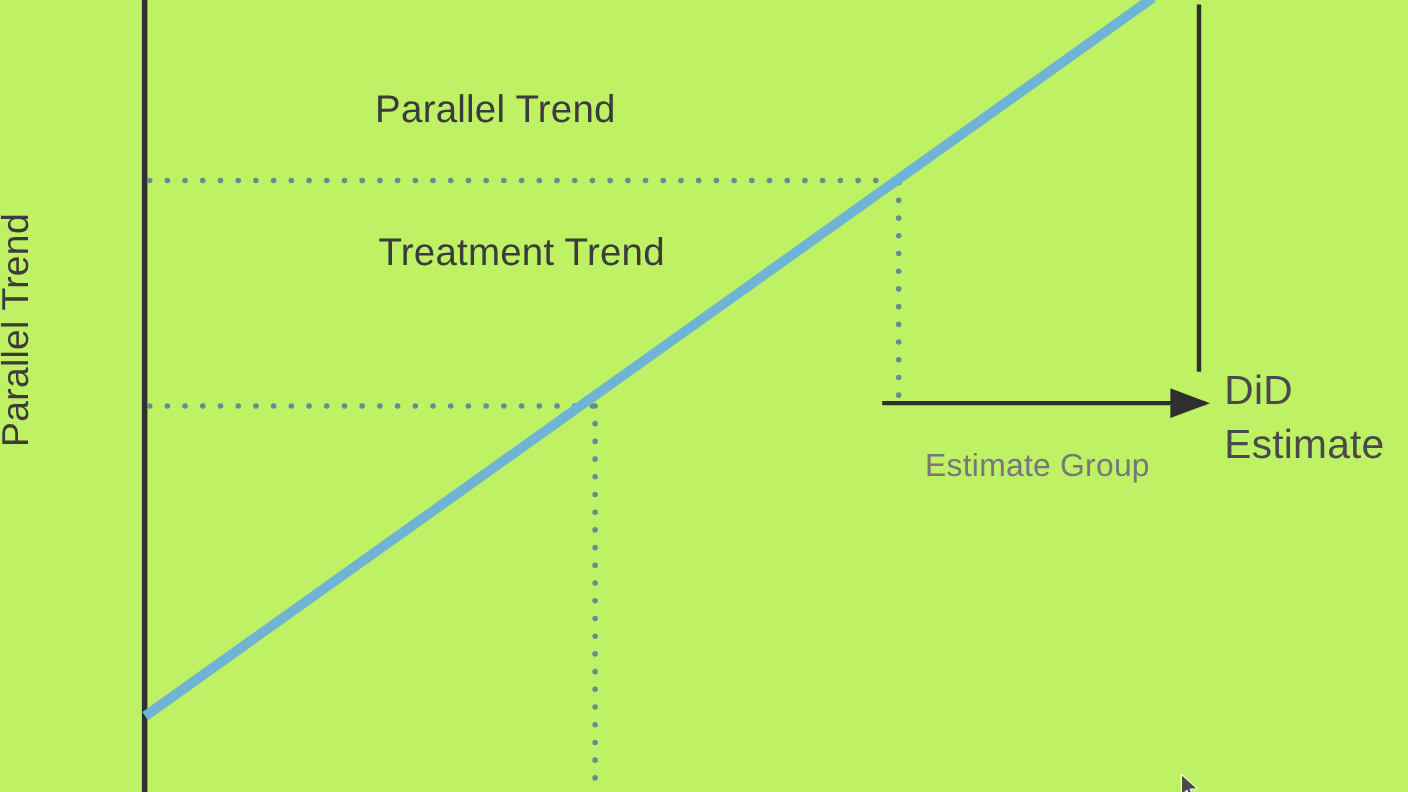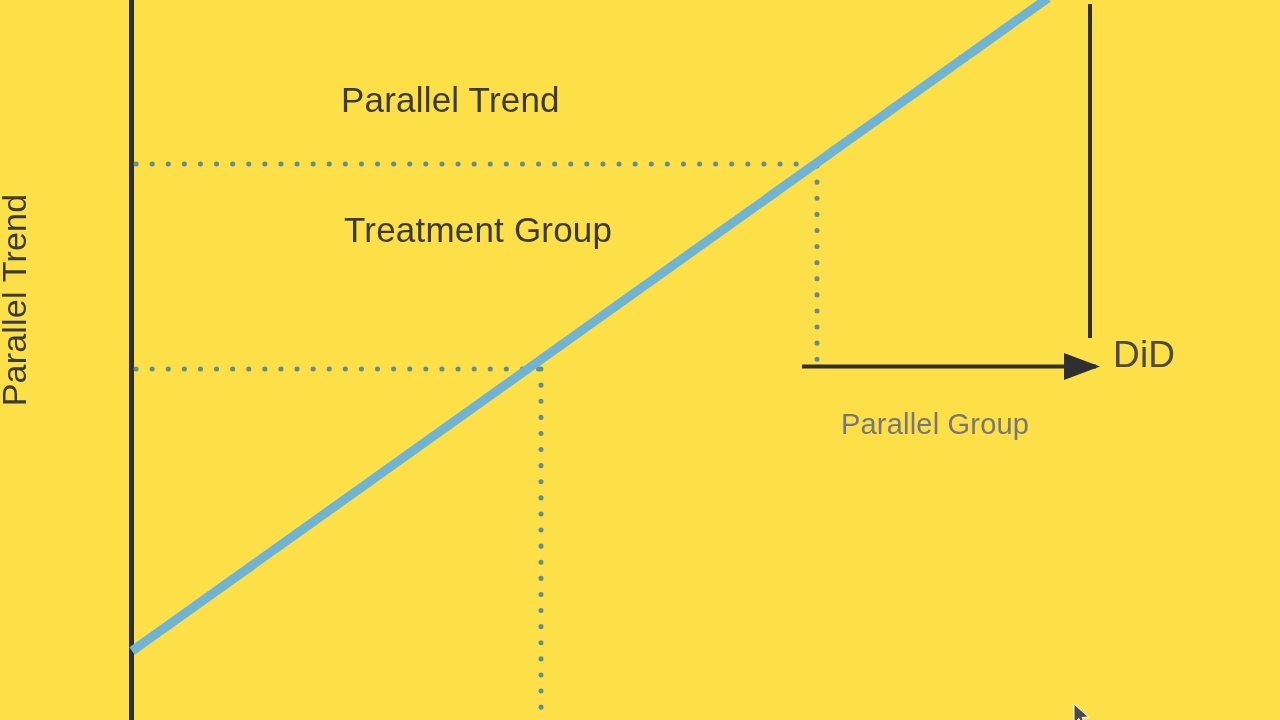--- a/index.html
+++ b/index.html
@@ -9,21 +9,21 @@
     background: #ffffff;
   }
   body {
     font-family: "Liberation Sans", sans-serif;
     -webkit-font-smoothing: antialiased;
   }
   #stage {
     position: relative;
     width: 1280px;
     height: 720px;
-    background: #fde047;
+    background: #bef264;
     overflow: hidden;
   }
   #stage svg.layer {
     position: absolute;
     left: 0;
     top: 0;
     width: 1280px;
     height: 720px;
   }
 
@@ -111,26 +111,27 @@
 
     <line x1="132" y1="651" x2="1048" y2="-2" stroke="#6fb4d4" stroke-width="9" stroke-linecap="butt"></line>
 
     <line x1="1090" y1="4" x2="1090" y2="338" stroke="#2f2f31" stroke-width="4"></line>
 
     <line x1="802" y1="366.5" x2="1096" y2="366.5" stroke="#2f2f31" stroke-width="4" marker-end="url(#arrowRight)"></line>
   </svg>
 
   <div class="lbl" id="label-parallel-trend">Parallel Trend</div>
 
-  <div class="lbl" id="label-treatment-group">Treatment Group</div>
+  <div class="lbl" id="label-treatment-group">Treatment Trend</div>
 
-  <div class="lbl" id="label-control-group">Parallel Group</div>
+  <div class="lbl" id="label-control-group">Estimate Group</div>
 
   <div class="lbl" id="label-did-estimate">
     <span class="did-line">DiD</span>
+    <span class="did-line">Estimate</span>
   </div>
 
   <div class="lbl" id="label-yaxis">Parallel Trend</div>
 
   <svg id="cursor" viewBox="0 0 22 26">
     <path d="M2,1 L2,20 L7,15.5 L10.5,23 L13.5,21.5 L10,14.5 L16.5,14 Z" fill="#4a4a4d" stroke="#ffffff" stroke-width="1"></path>
   </svg>
 
 </div>
 

